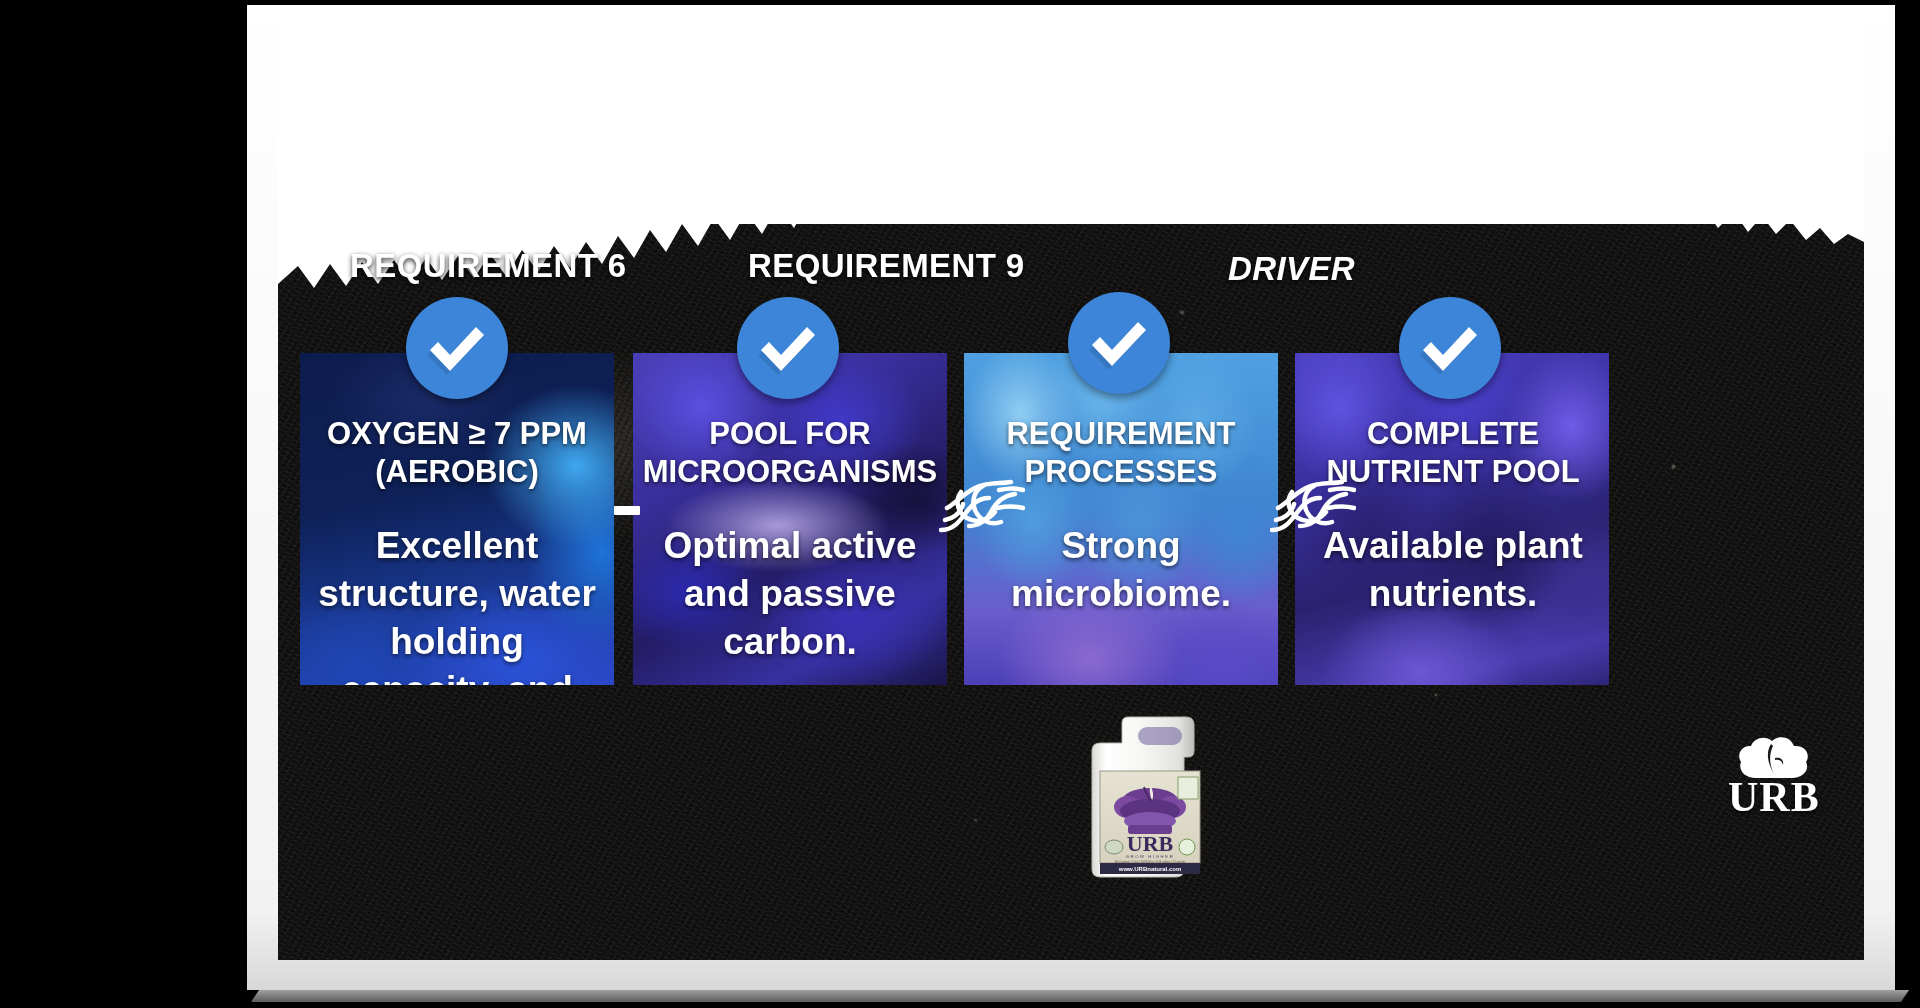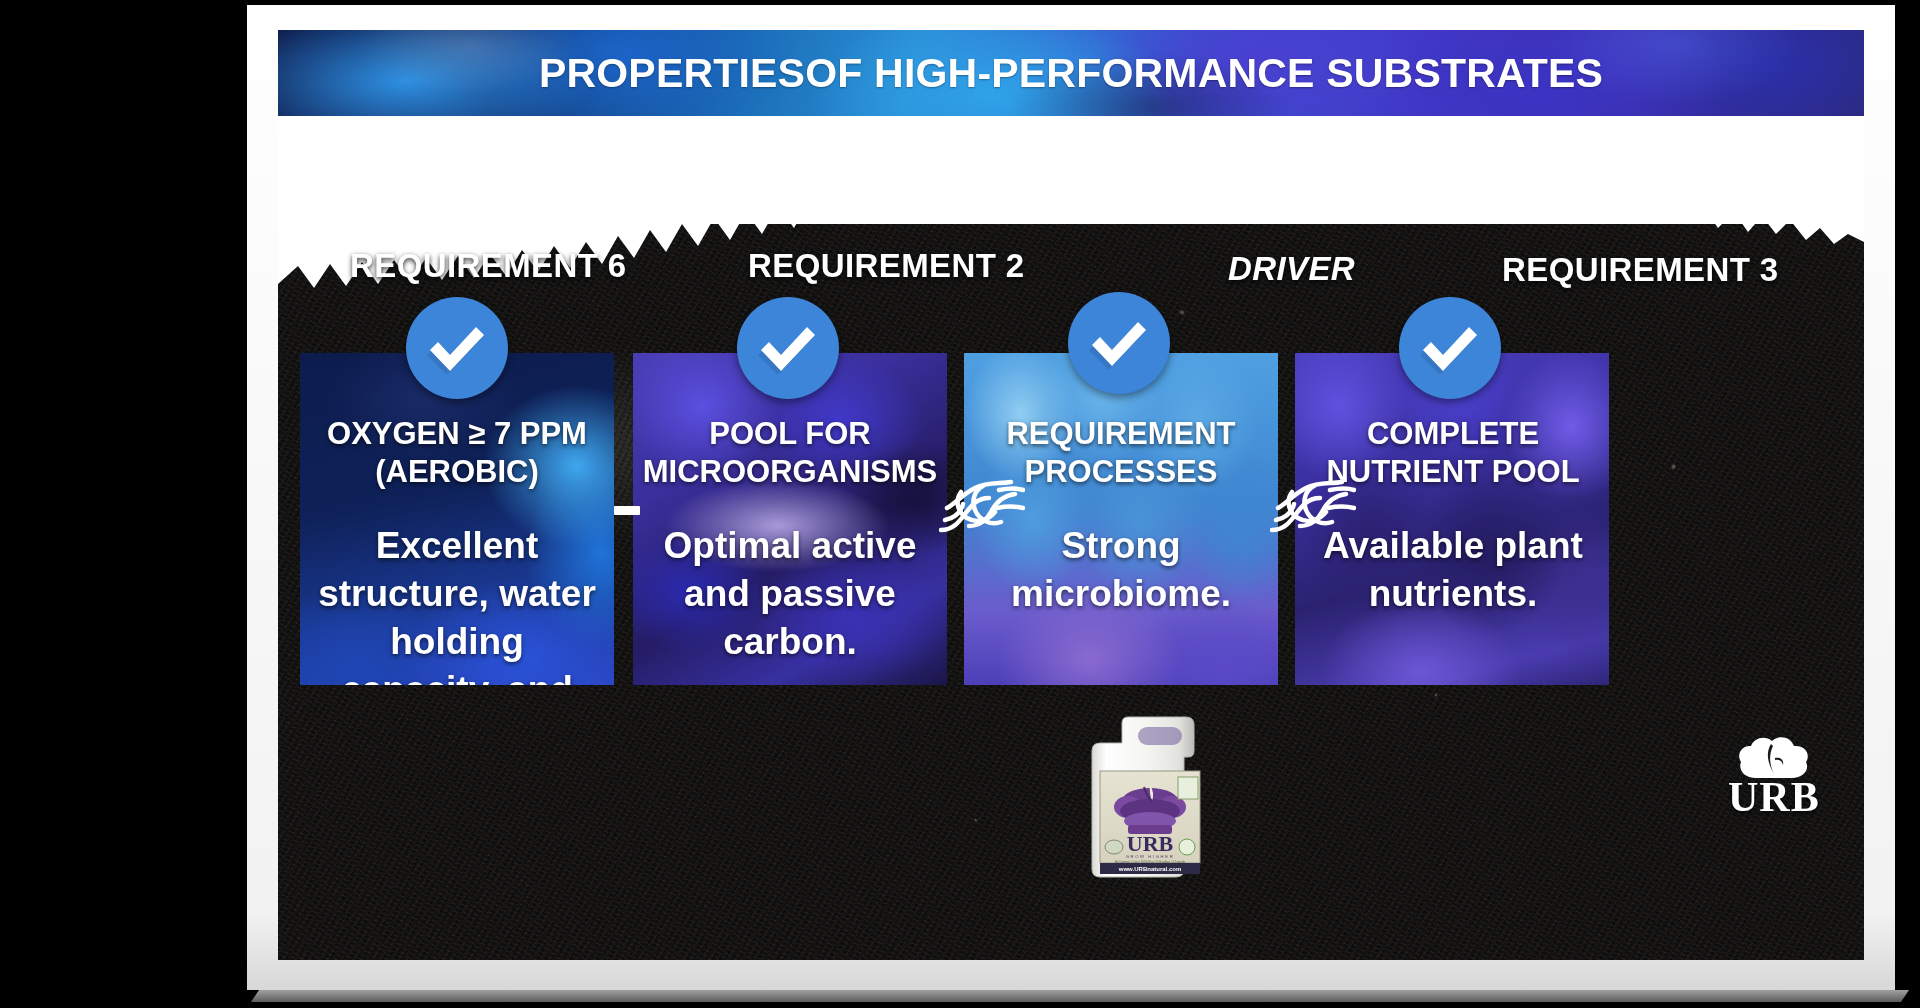--- a/index.html
+++ b/index.html
@@ -191,23 +191,20 @@
   }
 </style>
 </head>
 <body>
 
 <div id="stage">
 
   <div id="slide-frame">
     <div id="slide">
 
-      <div id="title-banner">
-        <div id="title-text">PROPERTIESOF HIGH-PERFORMANCE SUBSTRATES</div>
-      </div>
 
       <div id="soil-area">
         <div id="soil-body">
           <div id="soil-noise"></div>
         </div>
 
         <svg id="soil-edge" viewBox="0 0 1586 180" preserveAspectRatio="none">
           <path fill="#ffffff" d="
             M0,0 H1586 V126
             L1570,118 1556,128 1542,112 1528,124 1512,104 1498,118 1484,100 1470,116
@@ -219,23 +216,22 @@
             820,36 804,60 788,38 772,64 756,42 740,70 724,48 708,76
             692,54 676,82 660,60 644,88 628,66 612,94 596,72 580,100
             564,78 548,106 532,84 516,112 500,90 484,118 468,96 452,124
             436,102 420,130 404,108 388,136 372,114 356,142 340,120 324,148
             308,126 292,152 276,130 260,156 244,134 228,160 212,138 196,162
             180,140 164,164 148,142 132,166 116,144 100,168 84,146 68,170
             52,148 36,172 20,150 0,168 Z"></path>
         </svg>
 
         <div class="col-header" style="left:72px; top:131px;">REQUIREMENT 6</div>
-        <div class="col-header" style="left:470px; top:131px;">REQUIREMENT 2</div>
+        <div class="col-header" style="left:470px; top:131px;">REQUIREMENT 9</div>
         <div class="col-header italic" style="left:950px; top:134px;">DRIVER</div>
-        <div class="col-header" style="left:1224px; top:135px;">REQUIREMENT 3</div>
 
         <div class="card" id="card-1" style="left:22px; top:237px;">
           <div class="card-title">OXYGEN ≥ 7 PPM (AEROBIC)</div>
           <div class="card-body">Excellent structure, water holding capacity, and drainage.</div>
         </div>
 
         <div class="card" id="card-2" style="left:355px; top:237px;">
           <div class="card-title">POOL FOR MICROORGANISMS</div>
           <div class="card-body">Optimal active and passive carbon.</div>
         </div>

